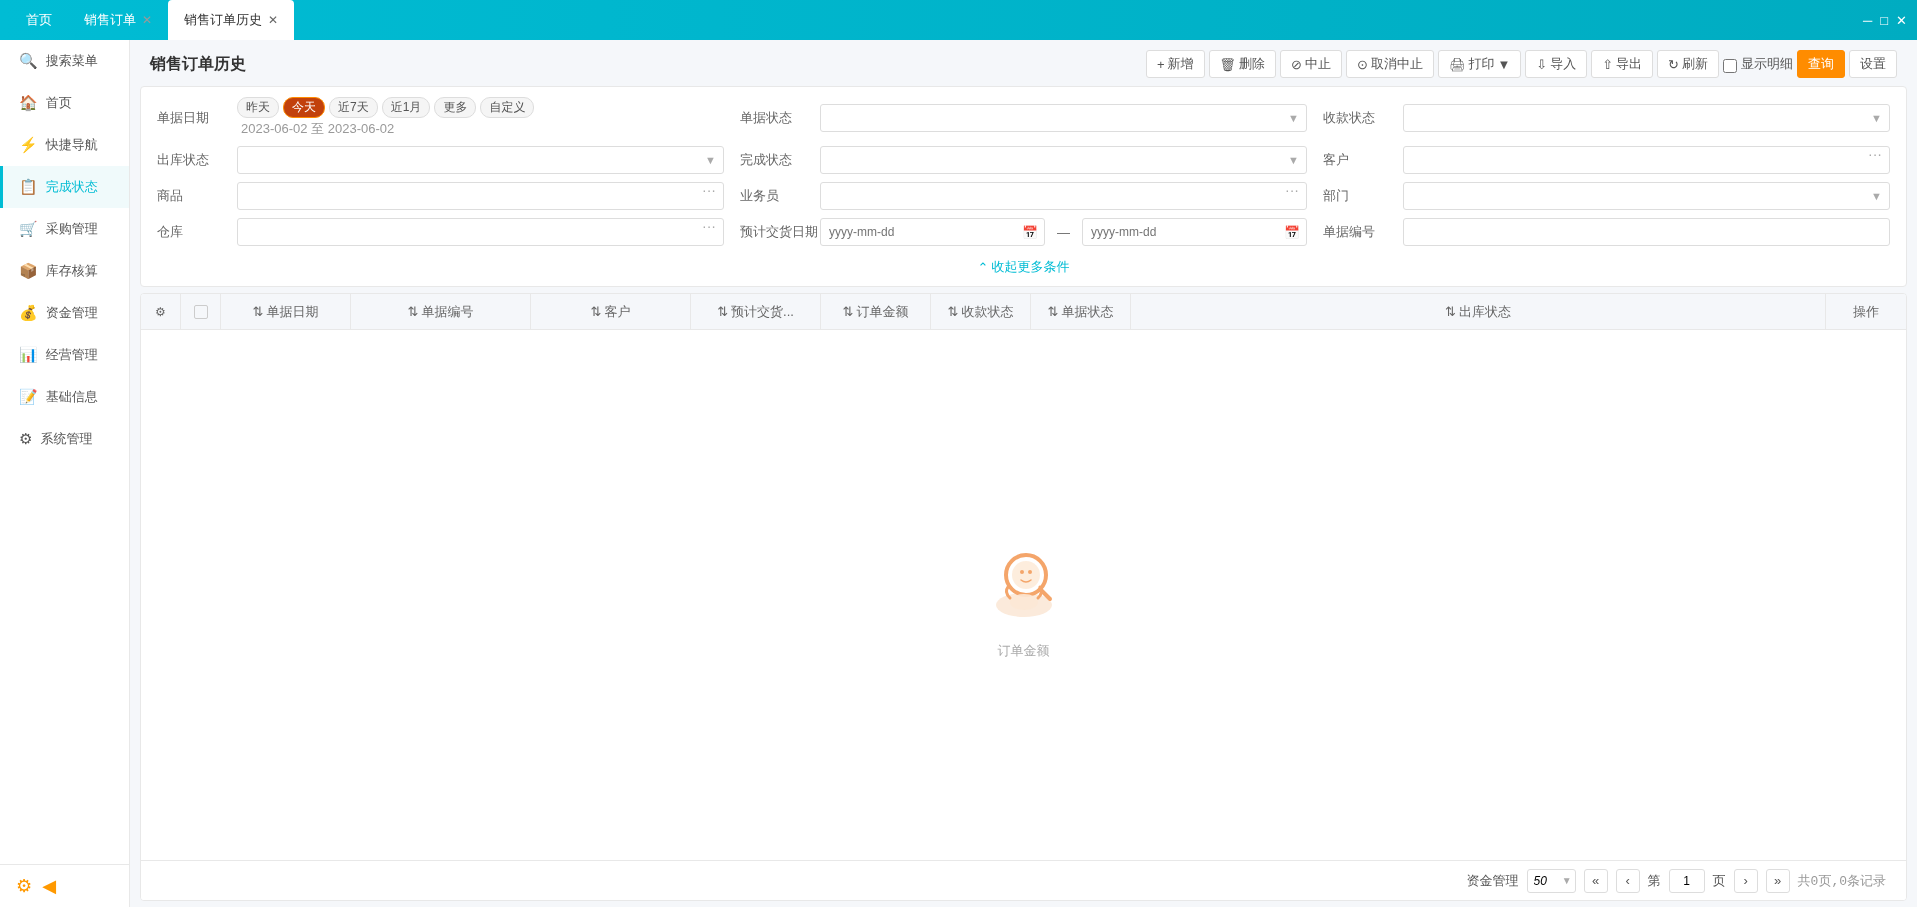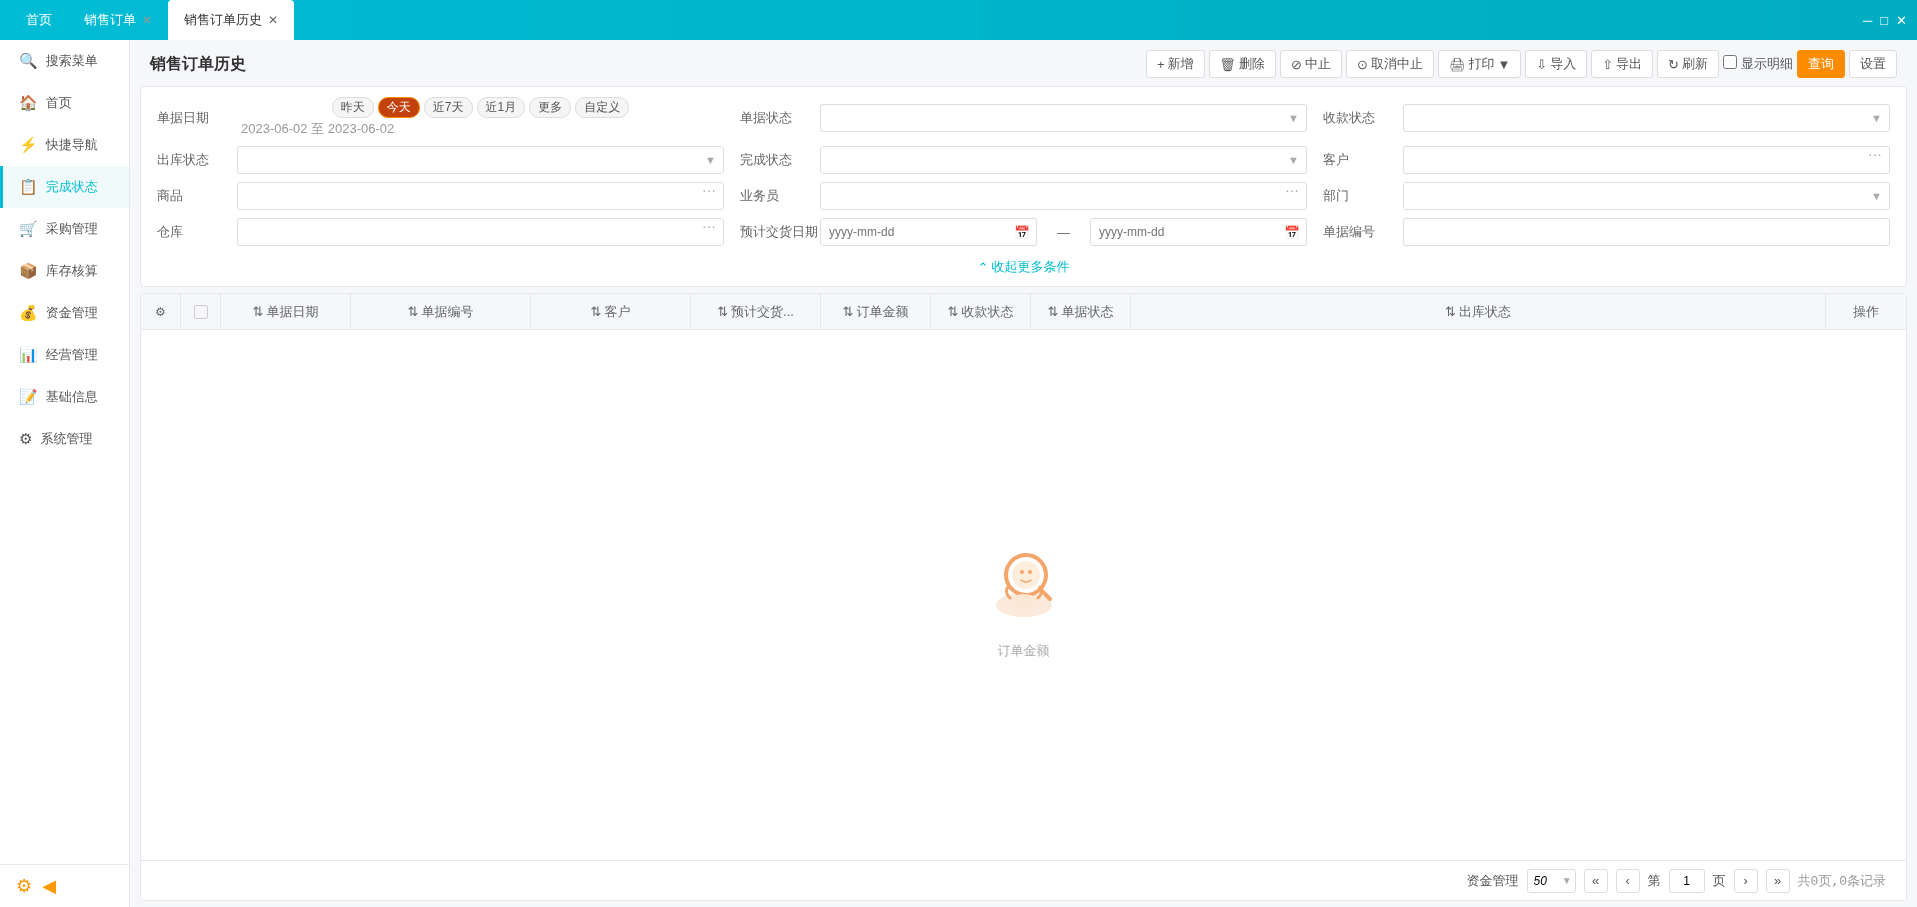--- a/index.html
+++ b/index.html
@@ -130,21 +130,21 @@
       white-space: nowrap;
     }
     .toolbar-btn.primary {
       background: #ff8c00;
       color: #fff;
       border-color: #ff8c00;
     }
     .toolbar-btn .btn-icon { font-size: 13px; }
     .display-detail-check {
       display: flex;
-      align-items: flex-start;
+      align-items: flex-end;
       gap: 4px;
       font-size: 12px;
       color: #555;
       cursor: pointer;
     }
 
     
     .filter-area {
       background: #fff;
       margin: 0 10px 6px;
@@ -206,21 +206,20 @@
       right: 8px;
       color: #aaa;
       cursor: pointer;
       font-size: 14px;
     }
     .date-tag-row {
       display: flex;
       align-items: center;
       gap: 4px;
       flex-shrink: 0;
-      justify-content: center;
     }
     .date-tag {
       padding: 1px 8px;
       border-radius: 10px;
       font-size: 12px;
       cursor: pointer;
       color: #555;
       background: #f5f5f5;
       border: 1px solid #ddd;
     }
@@ -238,21 +237,21 @@
       display: flex;
       align-items: center;
       flex: 1;
       min-width: 0;
       margin-right: 16px;
     }
     .filter-col:last-child { margin-right: 0; }
     .date-range-inputs {
       display: flex;
       align-items: center;
-      gap: 20px;
+      gap: 12px;
       flex: 1;
     }
     .date-input-wrap {
       position: relative;
       flex: 1;
     }
     .date-input-wrap input {
       width: 100%;
       height: 28px;
       border: 1px solid #ddd;

